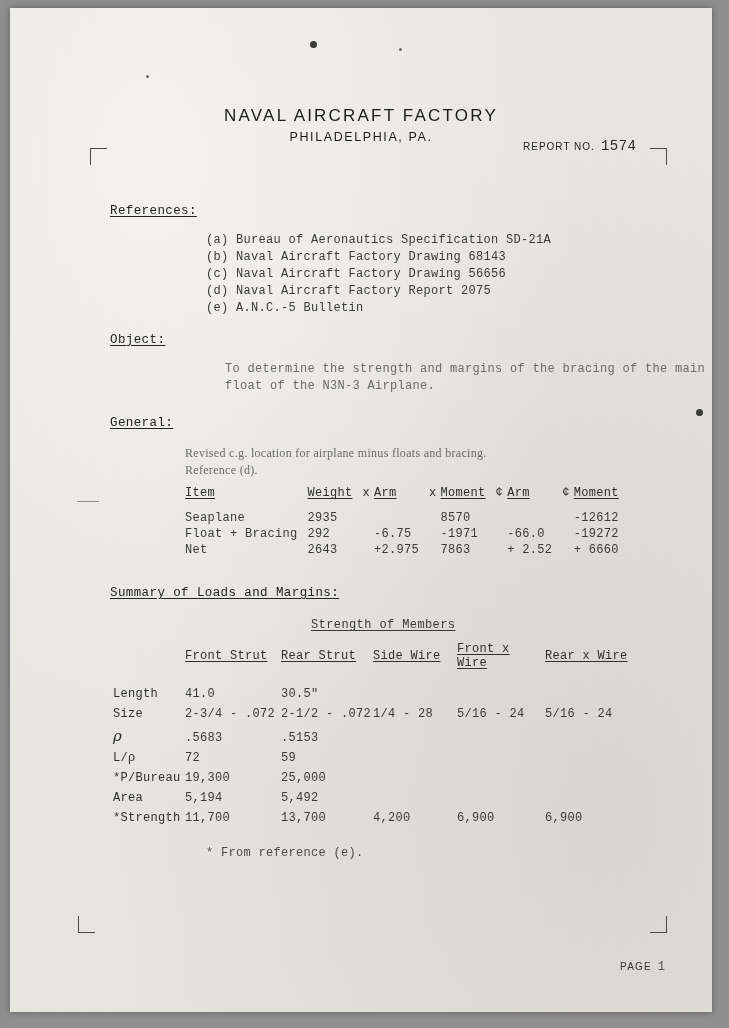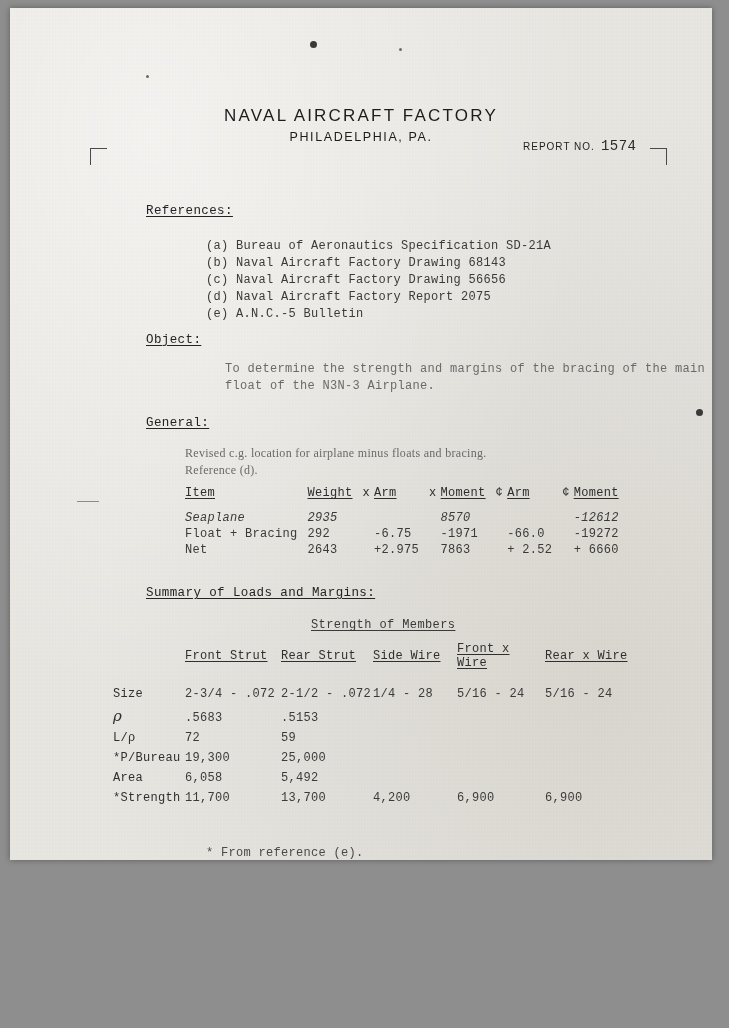--- a/index.html
+++ b/index.html
@@ -11,21 +11,21 @@
     width: 729px;
     height: 1028px;
     overflow: hidden;
     font-family: "Liberation Mono", monospace;
   }
   .page {
     position: absolute;
     left: 10px;
     top: 8px;
     width: 702px;
-    height: 852px;
+    height: 1004px;
     background: #e9e7e2;
     background-image:
       radial-gradient(ellipse at 20% 15%, rgba(255,255,255,0.55), rgba(255,255,255,0) 55%),
       radial-gradient(ellipse at 85% 80%, rgba(200,196,188,0.45), rgba(255,255,255,0) 60%);
     box-shadow: 0 0 6px rgba(0,0,0,0.35);
     overflow: hidden;
     color: #2b2b2b;
   }
   .noise {
     position: absolute;
@@ -96,31 +96,30 @@
   .s6 { left: 67px; top: 493px; width: 22px; height: 1px; border-radius: 0; background: #8d8d8d; }
 
   
   .sec {
     position: absolute;
     font-size: 12.5px;
     letter-spacing: 0.4px;
     color: #232323;
     text-decoration: underline;
     text-underline-offset: 2px;
-    margin-left: 36px;
   }
   .body-text {
     position: absolute;
     font-size: 12px;
     line-height: 17px;
     letter-spacing: 0.3px;
     color: #3a3a3a;
     white-space: pre;
   }
-  .ref-list { left: 196px; top: 230px; font-family: Liberation Mono, monospace; }
+  .ref-list { left: 196px; top: 224px; font-family: Liberation Mono, monospace; }
   .sec-ref { left: 100px; top: 196px; }
   .sec-obj { left: 100px; top: 325px; }
   .obj-text { left: 175px; top: 353px; margin-left: 40px; }
   .sec-gen { left: 100px; top: 408px; }
   .gen-text { left: 175px; top: 437px; font-family: Liberation Serif, serif; }
   .sec-sum { left: 100px; top: 578px; }
 
   
   .cg-table {
     position: absolute;
@@ -136,21 +135,21 @@
     text-align: left;
     padding: 0 10px 3px 0;
     color: #2d2d2d;
   }
   .cg-table th.u { text-decoration: underline; text-underline-offset: 2px; }
   .cg-table td {
     padding: 1px 10px 1px 0;
     text-align: left;
     white-space: pre;
   }
-  .cg-table tbody tr:first-child td { padding-top: 8px; font-style: italic; }
+  .cg-table tbody tr:first-child td { padding-top: 8px; }
   .op { color: #3a3a3a; padding-right: 4px !important; }
 
   
   .som-title {
     position: absolute;
     left: 301px;
     top: 610px;
     font-size: 12px;
     letter-spacing: 0.4px;
     color: #3a3a3a;
@@ -323,20 +322,28 @@
         <th style="text-decoration:none"></th>
         <th>Front Strut</th>
         <th>Rear Strut</th>
         <th>Side Wire</th>
         <th>Front x Wire</th>
         <th>Rear x Wire</th>
       </tr>
     </thead>
     <tbody>
       <tr>
+        <td class="rowlab">Length</td>
+        <td>41.0</td>
+        <td>30.5"</td>
+        <td></td>
+        <td></td>
+        <td></td>
+      </tr>
+      <tr>
         <td class="rowlab">Size</td>
         <td>2-3/4 - .072</td>
         <td>2-1/2 - .072</td>
         <td>1/4 - 28</td>
         <td>5/16 - 24</td>
         <td>5/16 - 24</td>
       </tr>
       <tr>
         <td class="rowlab rho">ρ</td>
         <td>.5683</td>
@@ -356,21 +363,21 @@
       <tr>
         <td class="rowlab frac">*P/Bureau</td>
         <td>19,300</td>
         <td>25,000</td>
         <td></td>
         <td></td>
         <td></td>
       </tr>
       <tr>
         <td class="rowlab">Area</td>
-        <td>6,058</td>
+        <td>5,194</td>
         <td>5,492</td>
         <td></td>
         <td></td>
         <td></td>
       </tr>
       <tr>
         <td class="rowlab">*Strength</td>
         <td>11,700</td>
         <td>13,700</td>
         <td>4,200</td>

